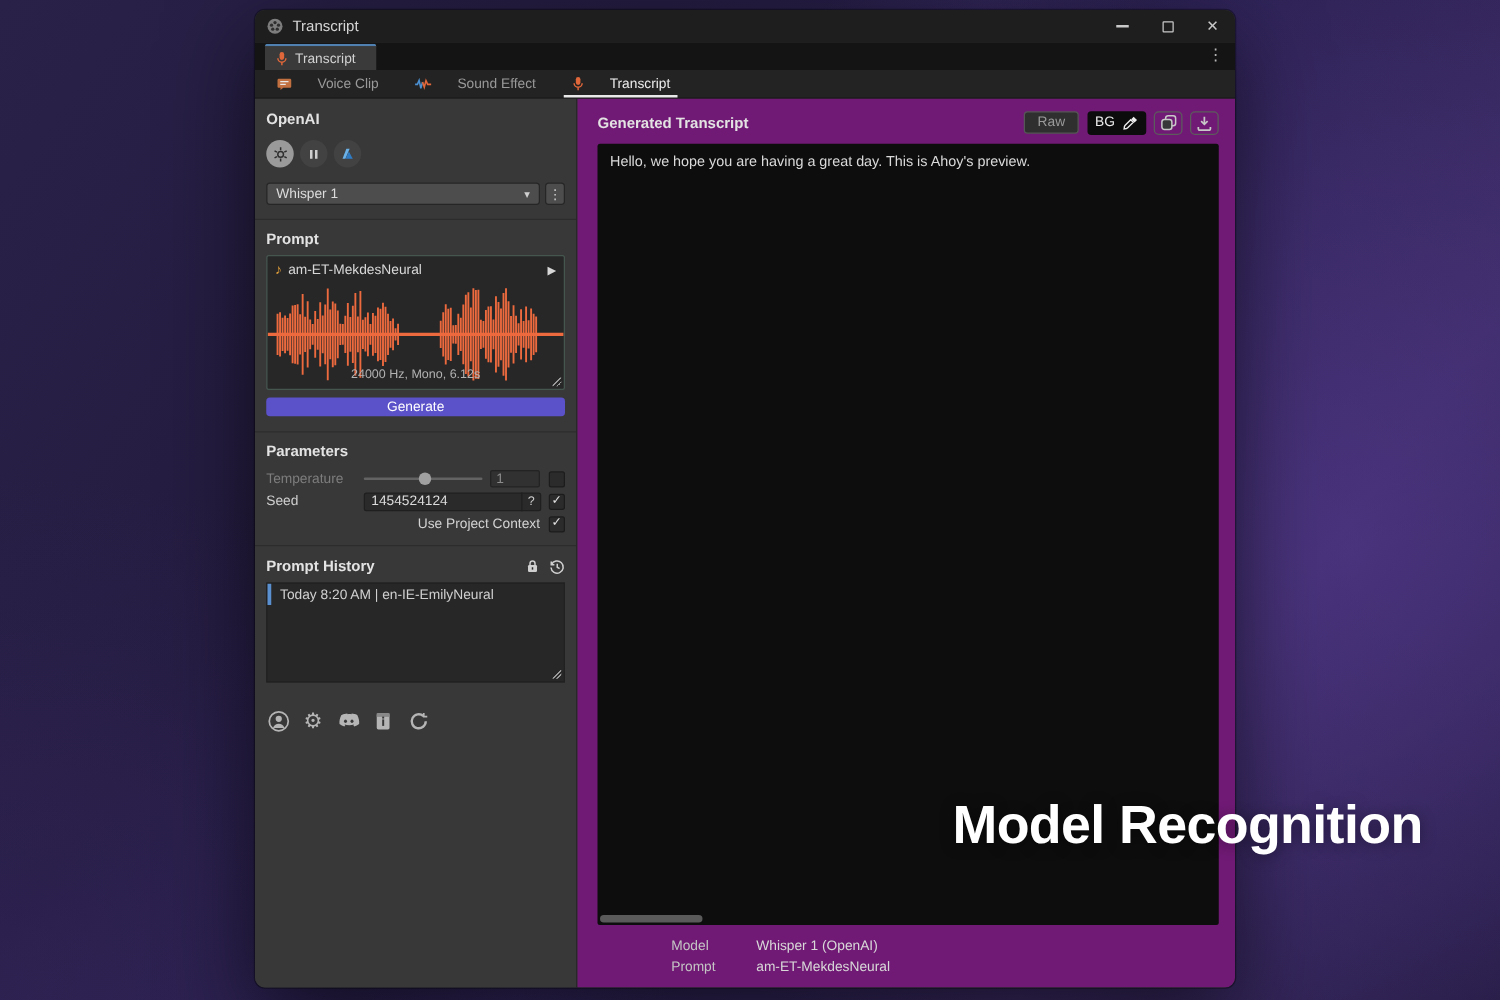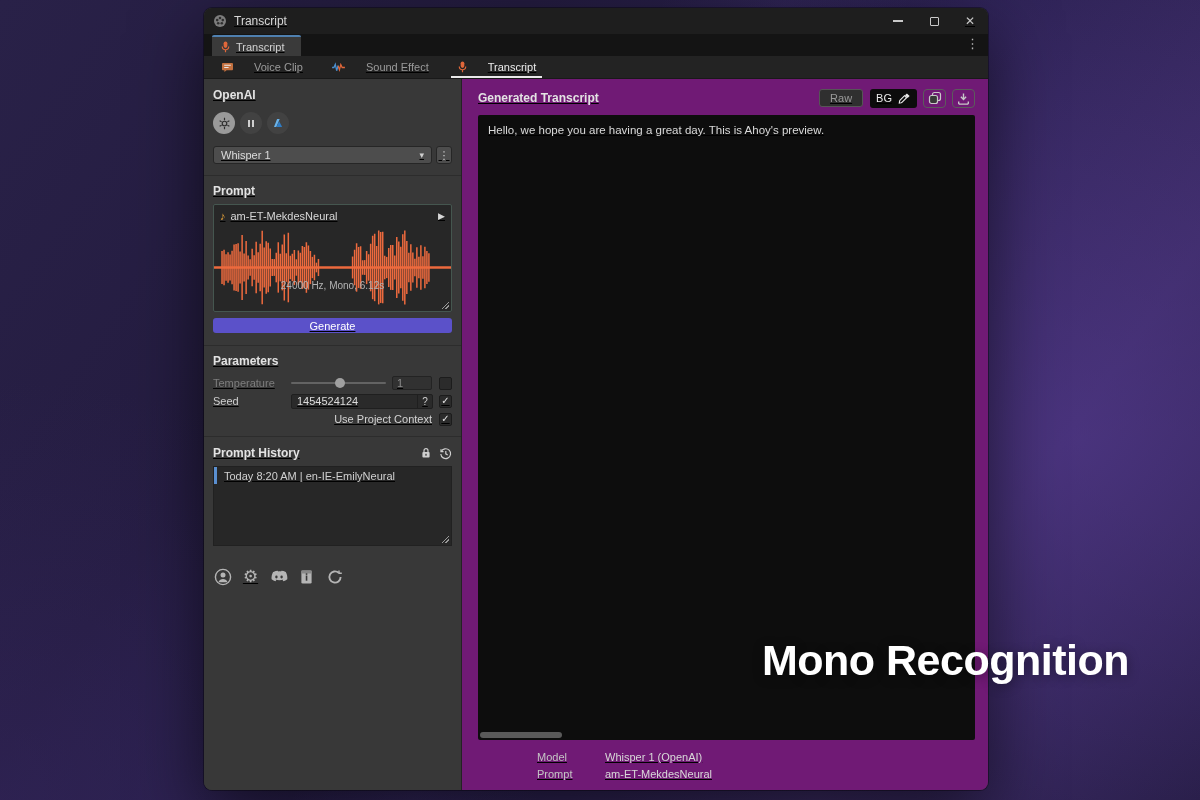--- a/index.html
+++ b/index.html
@@ -14,21 +14,20 @@
       radial-gradient(900px 700px at 0% 100%, rgba(56,40,100,.45), rgba(56,40,100,0) 60%),
       linear-gradient(125deg,#292148 0%, #241c40 30%, #2b2152 55%, #38295f 78%, #221a3e 100%);
   }
 
   
   .window{
     position:absolute; left:204px; top:8px; width:784px; height:782px;
     background:#383838; border-radius:8px; overflow:hidden;
     display:flex; flex-direction:column;
     box-shadow:0 24px 70px rgba(0,0,0,.6), 0 0 0 1px rgba(0,0,0,.35);
-    text-decoration:underline;
   }
   .titlebar{ flex:0 0 26px; background:#1e1e1e; display:flex; align-items:center; padding-left:9px; gap:7px; }
   .titlebar .title{ font-size:12px; color:#d6d6d6; }
   .win-controls{ margin-left:auto; display:flex; height:100%; }
   .win-btn{ width:36px; display:flex; align-items:center; justify-content:center; color:#c9c9c9; font-size:12px; }
   .max-glyph{ width:9px; height:9px; border:1.4px solid #c9c9c9; border-radius:1px; }
   .min-glyph{ width:10px; height:1.5px; background:#c9c9c9; }
 
   .dockrow{ flex:0 0 22px; background:#141414; display:flex; align-items:flex-end; position:relative; }
   .docktab{
@@ -64,21 +63,21 @@
     color:#cfcfcf; display:flex; align-items:center; justify-content:center; font-size:11px; }
 
   .prompt-h{ margin:8px 0 6px; }
   .prompt-box{ height:108px; background:#272727; border:1px solid #45564f; border-radius:2px;
     display:flex; flex-direction:column; position:relative; margin-bottom:6px; }
   .pb-head{ flex:0 0 19px; display:flex; align-items:center; gap:5px; padding:2px 6px 0; font-size:11px; color:#d8d8d8; }
   .note{ color:#e5a23a; font-size:11px; }
   .pb-play{ margin-left:auto; color:#d8d8d8; font-size:9px; }
   .pb-wave{ flex:1; position:relative; overflow:hidden; }
   .pb-wave svg{ position:absolute; inset:0; width:100%; height:100%; stroke:var(--c-waveform,#ed6a3e); }
-  .pb-foot{ position:absolute; bottom:20px; left:0; right:0; text-align:center; font-size:10px; color:#b2b2b2; }
+  .pb-foot{ position:absolute; bottom:6px; left:0; right:0; text-align:center; font-size:10px; color:#b2b2b2; }
   .grip{ position:absolute; right:2px; bottom:2px; width:7px; height:7px;
     background:linear-gradient(135deg, transparent 45%, #9a9a9a 45%, #9a9a9a 55%, transparent 55%, transparent 70%, #9a9a9a 70%, #9a9a9a 80%, transparent 80%); }
 
   .generate{ height:15px; background:var(--c-accent,#5b51c9); border-radius:3px; color:#fff; font-size:11px;
     display:flex; align-items:center; justify-content:center; margin-bottom:12px; }
 
   .params-h{ margin:8px 0 7px; }
   .param-row{ display:flex; align-items:center; height:16px; margin-bottom:2px; font-size:11px; }
   .param-label{ flex:0 0 78px; color:#cfcfcf; }
   .param-label.disabled{ color:#7d7d7d; }
@@ -488,15 +487,15 @@
           <div class="meta-row">
             <span class="meta-label">Prompt</span>
             <span class="meta-value">am-ET-MekdesNeural</span>
           </div>
         </div>
 
       </div>
     </div>
   </div>
 
-  <div class="caption">Mono Recognition</div>
+  <div class="caption">Model Recognition</div>
 
 </div>
 
 </body></html>

